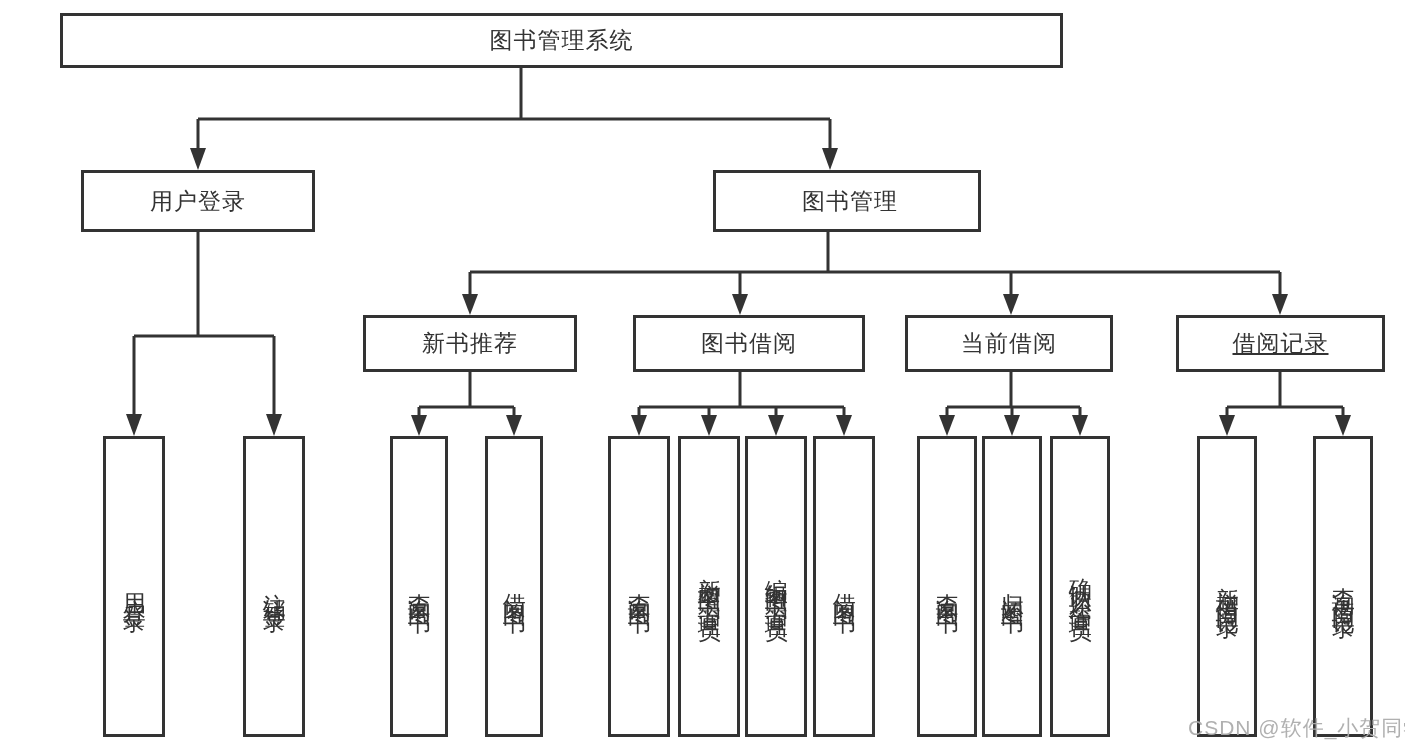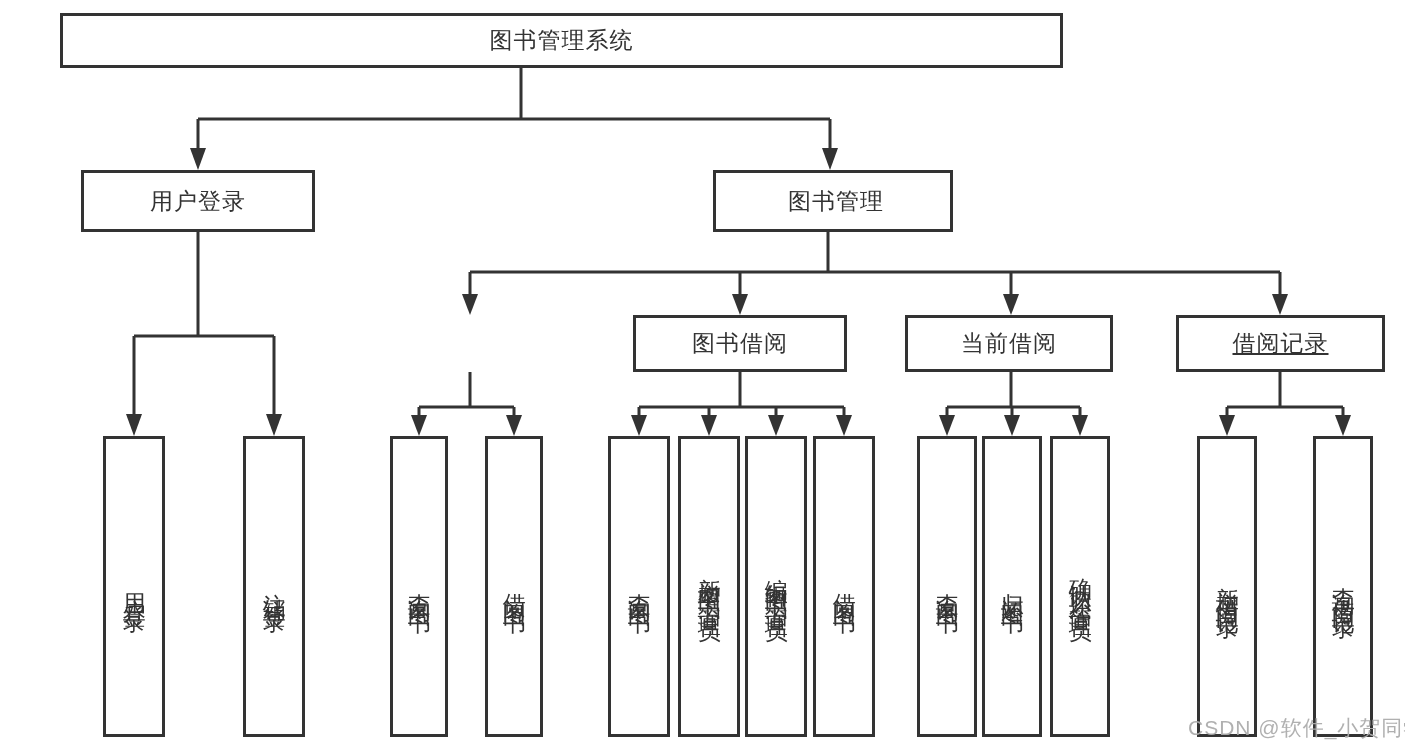--- a/index.html
+++ b/index.html
@@ -26,23 +26,23 @@
   .vbox .vt{
     writing-mode:vertical-rl;
     text-orientation:mixed;
     font-size:23px;
     letter-spacing:6px;
     line-height:1.1;
   }
   
   #n-root{left:20px;top:13px;width:1003px;height:55px;margin-left:40px;}
   #n-login-grp{left:81px;top:170px;width:234px;height:62px;}
-  #n-book-mgmt{left:713px;top:170px;width:240px;height:62px;padding-left:6px;}
+  #n-book-mgmt{left:713px;top:170px;width:268px;height:62px;padding-left:6px;}
   #n-new-rec{left:363px;top:315px;width:214px;height:57px;}
-  #n-book-borrow{left:633px;top:315px;width:214px;height:57px;}
+  #n-book-borrow{left:633px;top:315px;width:232px;height:57px;}
   #n-cur-borrow{left:905px;top:315px;width:208px;height:57px;}
   #n-borrow-rec{left:1176px;top:315px;width:209px;height:57px;text-decoration:underline;}
   .leaf{top:436px;height:301px;}
   #n-l1{left:103px;width:62px;}
   #n-l2{left:243px;width:62px;}
   #n-l3{left:390px;width:58px;}
   #n-l4{left:485px;width:58px;}
   #n-l5{left:608px;width:62px;}
   #n-l6{left:678px;width:62px;}
   #n-l7{left:745px;width:62px;}
@@ -121,20 +121,23 @@
     <span>图书管理系统</span>
   </div>
 
   <div class="box hbox" id="n-login-grp">
     <span>用户登录</span>
   </div>
   <div class="box hbox" id="n-book-mgmt">
     <span>图书管理</span>
   </div>
 
+  <div class="box hbox" id="n-new-rec">
+    <span>新书推荐</span>
+  </div>
   <div class="box hbox" id="n-book-borrow">
     <span>图书借阅</span>
   </div>
   <div class="box hbox" id="n-cur-borrow">
     <span>当前借阅</span>
   </div>
   <div class="box hbox" id="n-borrow-rec">
     <span>借阅记录</span>
   </div>
 

